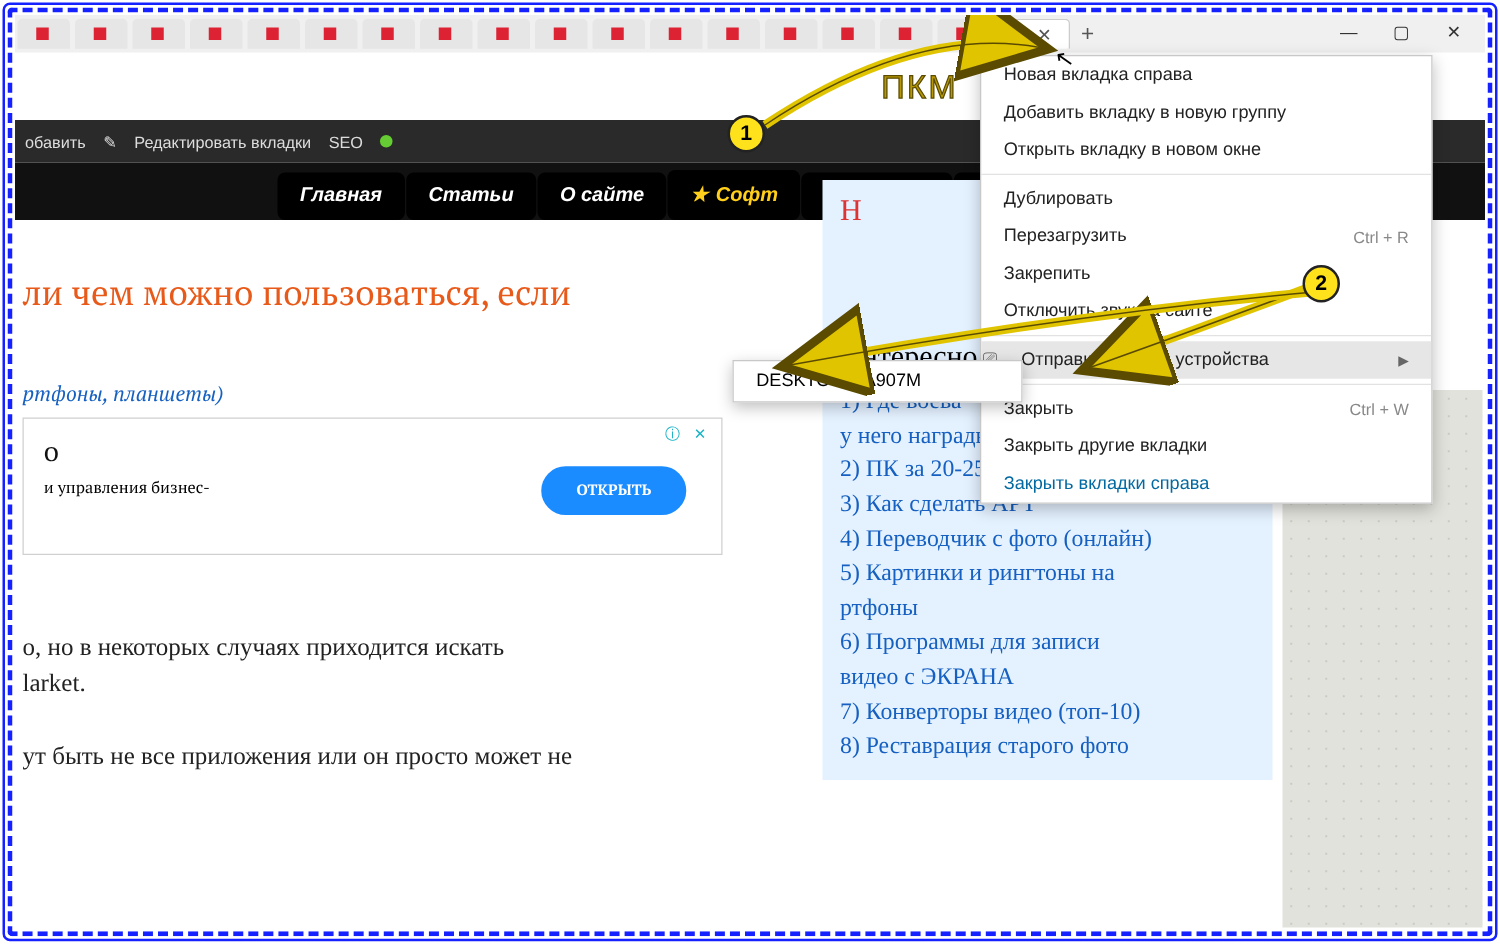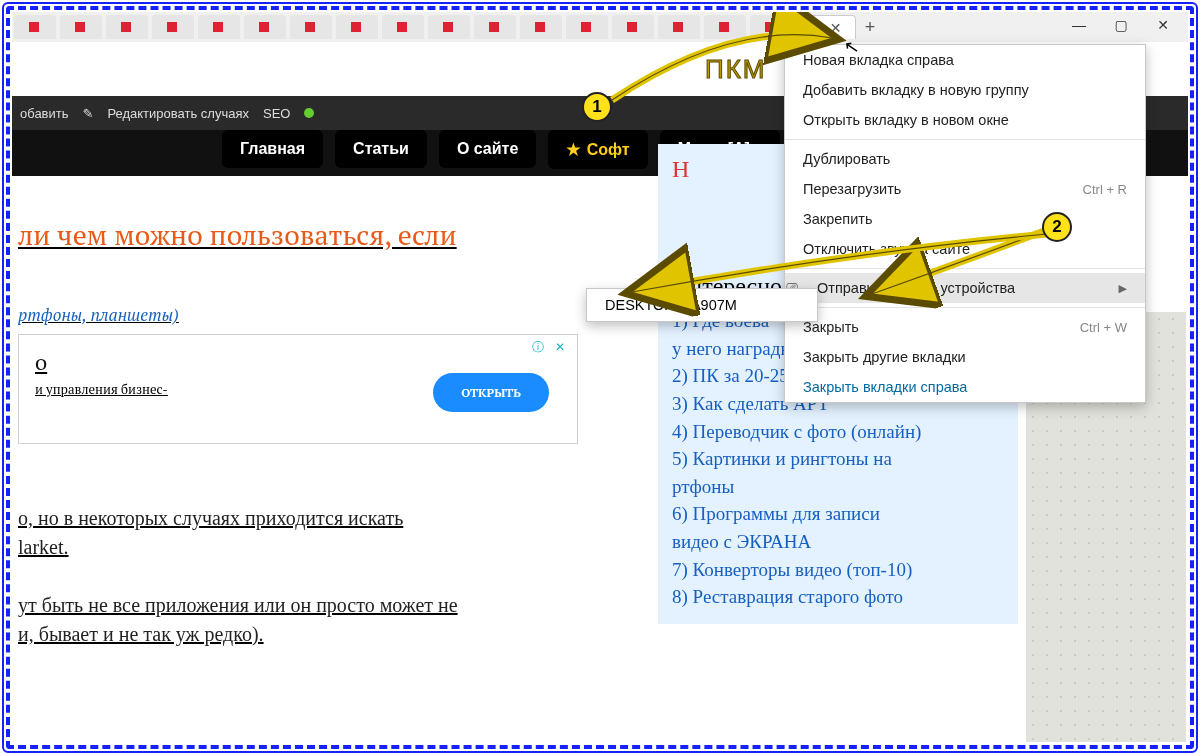--- a/index.html
+++ b/index.html
@@ -28,26 +28,26 @@
   .tab { width:42px; height:24px; margin:0 2px; background:#e6e6e6; border-radius:4px 4px 0 0; display:flex; align-items:center; justify-content:center; font-size:9px; color:#777; position:relative;}
   .tab .sq { width:10px; height:10px; background:#d23; margin-right:3px;}
   .tab.active{ background:#fff; border:1px solid #ccc; border-bottom:none; width:60px;}
   .tab-close { font-size:14px; color:#555; margin-left:6px;}
   .newtab { width:24px; text-align:center; font-size:18px; color:#555;}
   .winctrl { position:absolute; right:4px; top:0; display:flex; gap:0;}
   .winctrl div{ width:42px; height:26px; display:flex; align-items:center; justify-content:center; font-size:14px; color:#333;}
   
   .wp-bar { height:34px; background:#2a2a2a; color:#ddd; display:flex; align-items:center; font-size:13px; padding:0 8px; gap:14px;}
   .wp-bar .dot{ width:10px;height:10px;border-radius:50%;background:#6c3;}
-  .nav-bar { height:46px; background:#111; display:flex; align-items:flex-start; padding-left:210px; gap:12px;}
+  .nav-bar { height:46px; background:#111; display:flex; align-items:flex-end; padding-left:210px; gap:1px;font-style:italic;}
   .nav-item { background:#000; color:#fff; font-weight:bold; font-size:16px; padding:10px 18px; border-radius:6px;}
   .nav-item.star{ color:#ffcf1b;}
   .nav-item .st{ color:#ffcf1b; margin-right:6px;}
   
-  .page { position:relative; padding:20px 10px 10px 6px; font-family: Georgia, "PT Serif", serif; text-decoration: underline;}
+  .page { position:relative; padding:20px 10px 10px 6px; font-family: Georgia, "PT Serif", serif;}
   .headline { color:#e85a1a; font-size:28px; font-weight:500; margin:20px 0 8px 0;}
   .sub { color:#1560c0; font-style:italic; font-size:17px; margin:50px 0 8px 0;}
   .adbox { width:560px; height:110px; border:1px solid #d0d0d0; position:relative; padding:12px 16px; margin-top:6px;}
   .adbox .ko{ font-size:22px; color:#111; font-weight:500;}
   .adbox .ad-sub{ color:#000000; font-size:13px; margin-top:4px;}
   .adbox .open-btn{ position:absolute; right:28px; top:38px; background:#1a8cff; color:#fff; font-weight:bold; font-size:12px; padding:12px 28px; border-radius:24px;}
   .adbox .adicons{ position:absolute; right:8px; top:4px; color:#18b3c7; font-size:12px; letter-spacing:4px;}
   .para { font-size:20px; color:#222; line-height:1.45; margin-top:60px; max-width:560px; font-family: Georgia, serif;}
   
   .sidebar { position:absolute; left:646px; top:132px; width:360px;}
@@ -143,21 +143,21 @@
       <div>▢</div>
       <div>✕</div>
     </div>
   </div>
 
   <div style="height:54px; background:#fff;"></div>
 
   <div class="wp-bar">
     <span>обавить</span>
     <span>✎</span>
-    <span>Редактировать случаях</span>
+    <span>Редактировать вкладки</span>
     <span>SEO</span>
     <span class="dot"></span>
   </div>
 
   <div class="nav-bar">
     <div class="nav-item">Главная</div>
     <div class="nav-item">Статьи</div>
     <div class="nav-item">О сайте</div>
     <div class="nav-item star"><span class="st">★</span><span>Софт</span></div>
     <div class="nav-item">Меню [A] ↓</div>
@@ -172,21 +172,20 @@
       <div class="adicons">ⓘ ✕</div>
       <div class="ko">о</div>
       <div class="ad-sub">и управления бизнес-</div>
       <div class="open-btn">ОТКРЫТЬ</div>
     </div>
 
     <div class="para">
       <span>о, но в некоторых случаях приходится искать</span><br>
       <span>larket.</span><br><br>
       <span>ут быть не все приложения или он просто может не</span><br>
-      <span>и, бывает и не так уж редко).</span>
     </div>
   </div>
 
   <div class="sidebar">
     <div class="side-box">
       <div style="font-size:24px;"><span class="firstletter" style="color:#d33;">Н</span></div>
       <div style="height:90px"></div>
       <div class="side-title"><span class="firstletter">И</span><span>нтересно</span></div>
       <div class="side-list">
         <a>1) Где воева</a>

